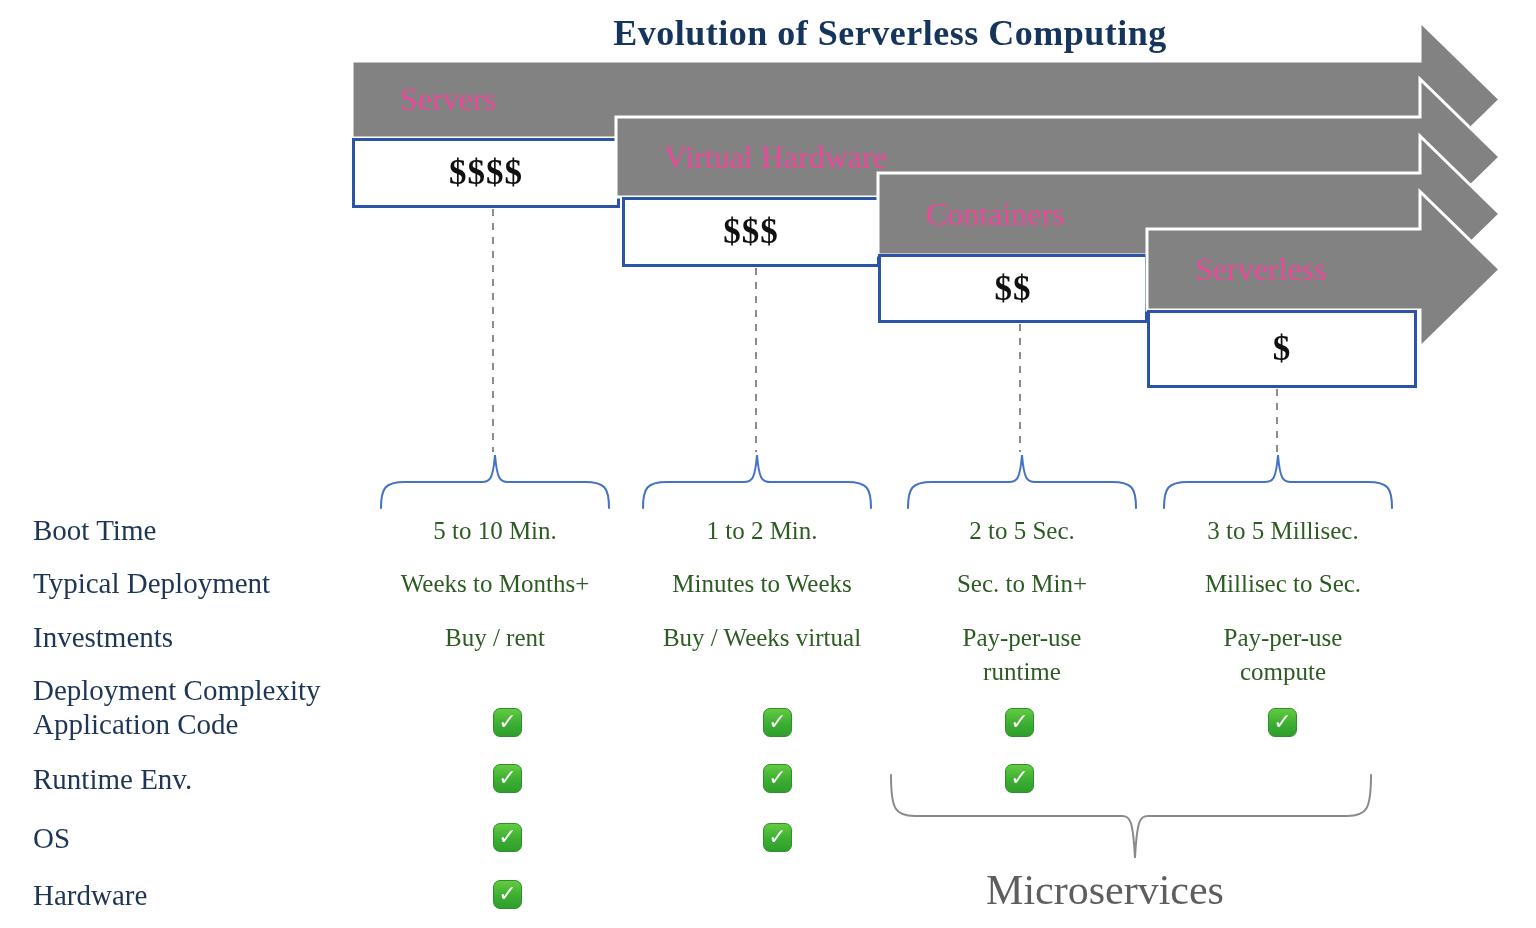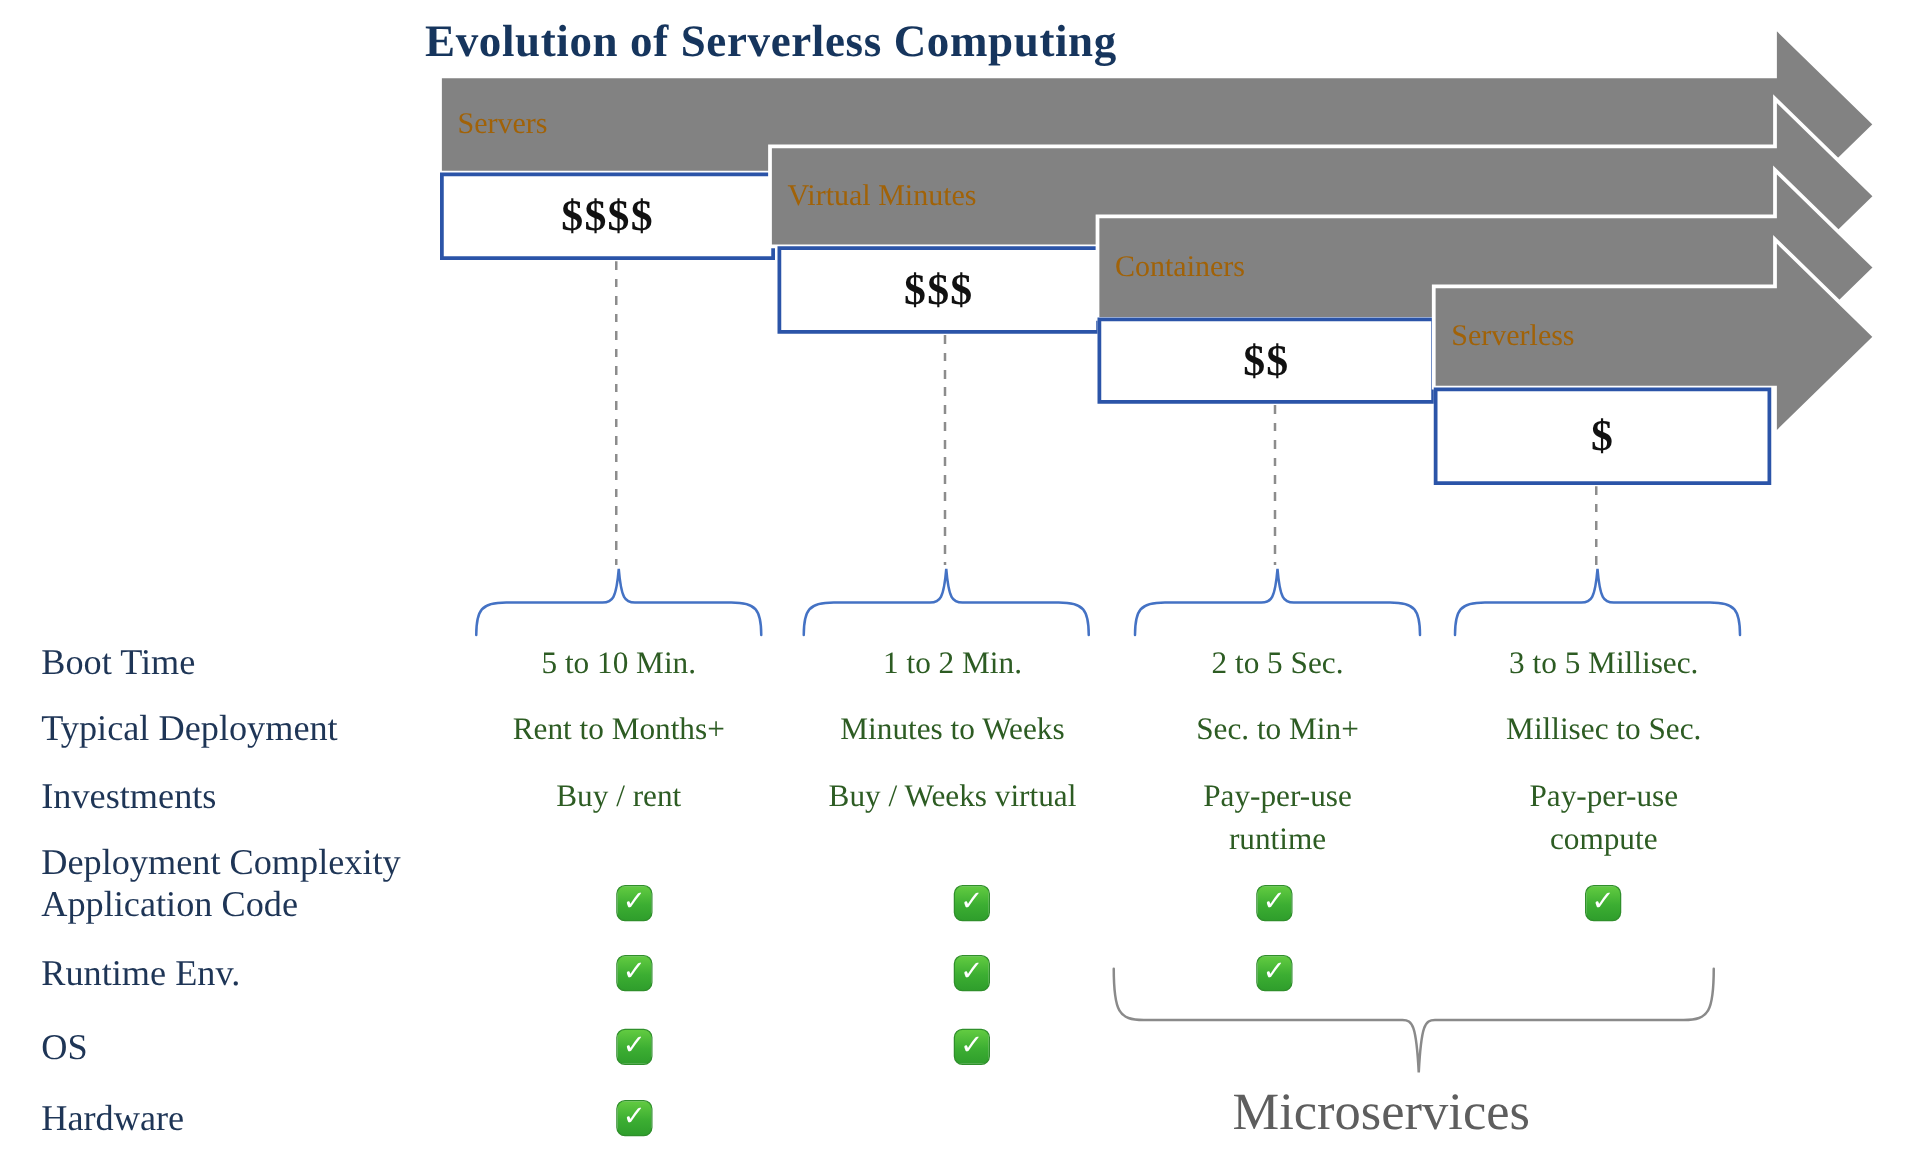--- a/index.html
+++ b/index.html
@@ -1,27 +1,27 @@
 <!DOCTYPE html>
 <html><head>
 <meta charset="utf-8">
 <style>
   html,body{margin:0;padding:0;background:#fff;}
   #canvas{
     position:relative;width:1536px;height:928px;background:#ffffff;overflow:hidden;
     font-family:"Liberation Serif","DejaVu Serif",serif;
   }
   #title{
-    position:absolute;left:340px;top:12px;width:1100px;
+    position:absolute;left:340px;top:12px;width:1100px;text-align:center;
     font-size:36px;font-weight:bold;letter-spacing:.5px;color:#16355d;
   }
   svg.arrow{position:absolute;overflow:visible;}
   svg.arrow polygon{fill:#828282;stroke:#ffffff;stroke-width:3;stroke-linejoin:miter;}
   .bar-label{
-    position:absolute;color:#a16207;font-size:24px;line-height:46px;white-space:nowrap;
+    position:absolute;color:#ec4899;font-size:32px;line-height:46px;white-space:nowrap;margin-left:34px;
   }
   .cost-box{
     position:absolute;background:#ffffff;border:3px solid #2b54a8;box-sizing:border-box;
     display:flex;align-items:center;justify-content:center;
   }
   .cost{font-size:35px;font-weight:bold;color:#111;letter-spacing:1px;}
   .dash{
     position:absolute;width:2px;
     background:repeating-linear-gradient(180deg,#8c8c8c 0 7px,rgba(0,0,0,0) 7px 14px);
   }
@@ -62,21 +62,21 @@
     <polygon points="2,42 1070,42 1070,2.5 1150,80.5 1070,158.5 1070,119 2,119"></polygon>
   </svg>
   <div class="bar-label" style="left:366px;top:76px;z-index:1">Servers</div>
   <div class="cost-box" style="left:352px;top:138px;width:268px;height:70px;z-index:2">
     <span class="cost">$$$$</span>
   </div>
 
   <svg class="arrow" style="left:614px;top:75px;z-index:3" width="890" height="164" viewBox="0 0 890 164">
     <polygon points="2,42 806,42 806,4 886,82 806,160 806,122 2,122"></polygon>
   </svg>
-  <div class="bar-label" style="left:630px;top:134px;z-index:3">Virtual Minutes</div>
+  <div class="bar-label" style="left:630px;top:134px;z-index:3">Virtual Hardware</div>
   <div class="cost-box" style="left:622px;top:197px;width:258px;height:70px;z-index:4">
     <span class="cost">$$$</span>
   </div>
 
   <svg class="arrow" style="left:876px;top:132px;z-index:5" width="628" height="164" viewBox="0 0 628 164">
     <polygon points="2,41 544,41 544,4 624,82 544,160 544,123 2,123"></polygon>
   </svg>
   <div class="bar-label" style="left:892px;top:191px;z-index:5">Containers</div>
   <div class="cost-box" style="left:878px;top:254px;width:270px;height:69px;z-index:6">
     <span class="cost">$$</span>
@@ -111,21 +111,21 @@
   <div class="rowlabel" style="top:514px">Boot Time</div>
   <div class="rowlabel" style="top:567px">Typical Deployment</div>
   <div class="rowlabel" style="top:621px">Investments</div>
   <div class="rowlabel underl" style="top:674px">Deployment Complexity</div>
   <div class="rowlabel" style="top:708px">Application Code</div>
   <div class="rowlabel" style="top:763px">Runtime Env.</div>
   <div class="rowlabel" style="top:822px">OS</div>
   <div class="rowlabel" style="top:879px">Hardware</div>
 
   <div class="val" style="left:360px;top:514px">5 to 10 Min.</div>
-  <div class="val" style="left:360px;top:567px">Rent to Months+</div>
+  <div class="val" style="left:360px;top:567px">Weeks to Months+</div>
   <div class="val" style="left:360px;top:621px">
     <div>Buy / rent</div>
   </div>
 
   <div class="val" style="left:627px;top:514px">1 to 2 Min.</div>
   <div class="val" style="left:627px;top:567px">Minutes to Weeks</div>
   <div class="val" style="left:627px;top:621px">
     <div>Buy / Weeks virtual</div>
   </div>
 

